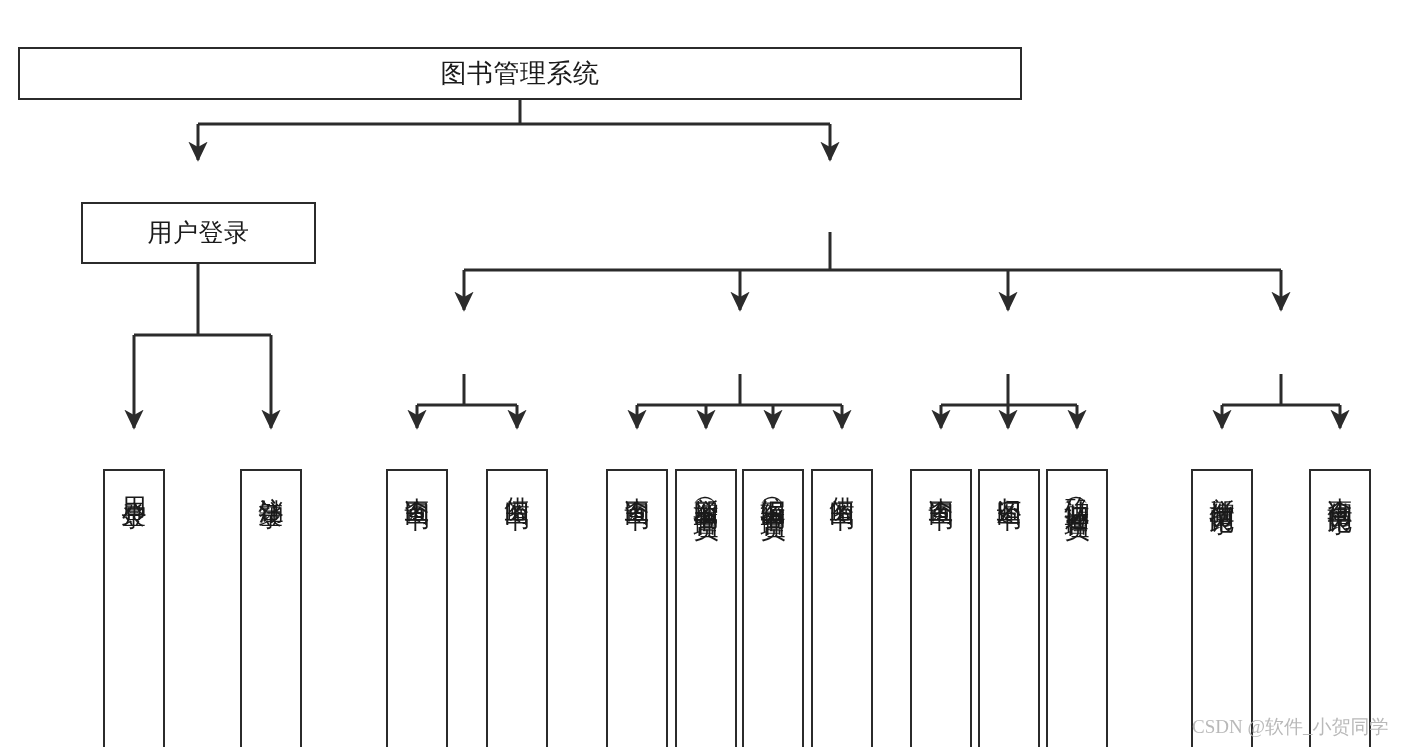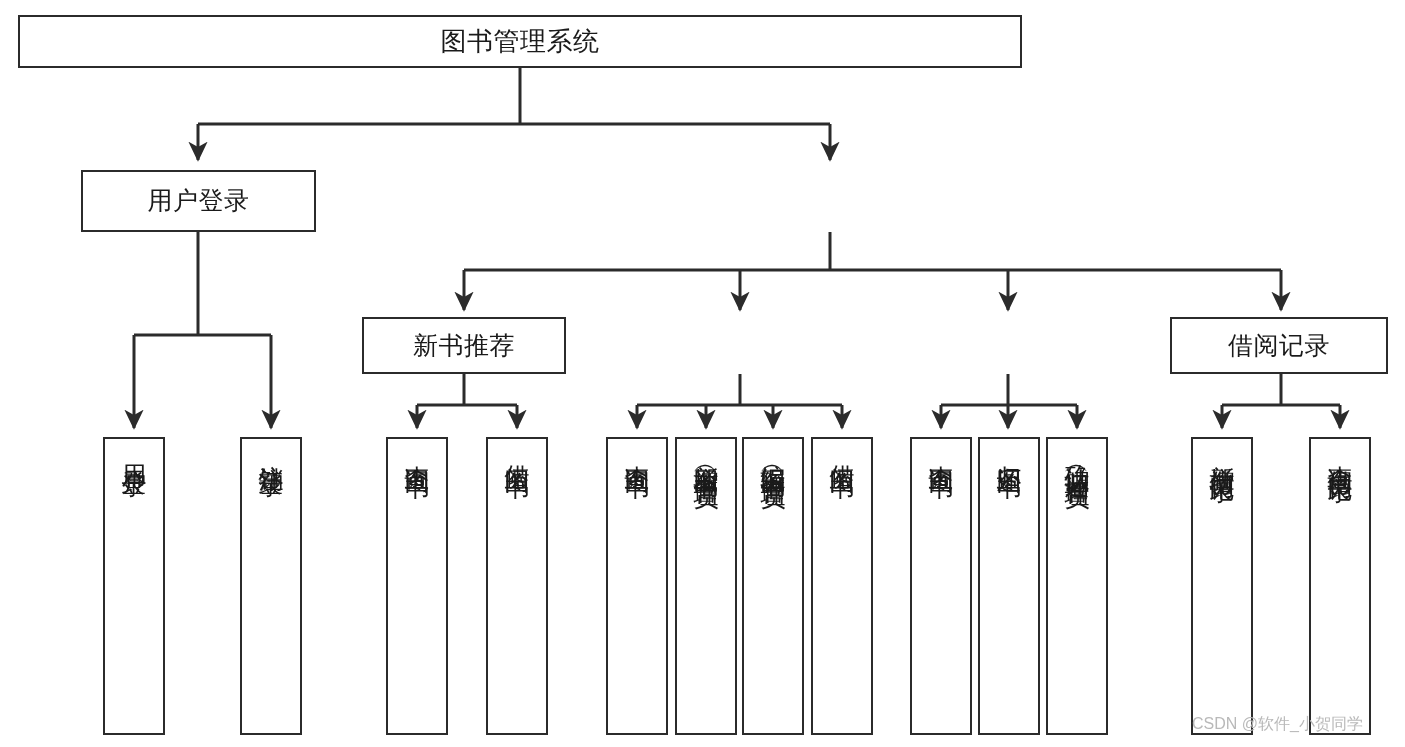--- a/index.html
+++ b/index.html
@@ -29,20 +29,21 @@
   .node {
     position: absolute;
     box-sizing: border-box;
     border: 2.5px solid #2b2b2b;
     background: #ffffff;
     display: flex;
     align-items: center;
     justify-content: center;
     color: #1a1a1a;
     z-index: 2;
+    margin-top: 32px;
   }
   .node .label {
     display: block;
     line-height: 1.18;
     letter-spacing: 0.5px;
     white-space: nowrap;
   }
   
   .node.h .label {
     font-size: 25px;
@@ -60,25 +61,25 @@
     writing-mode: vertical-rl;
     text-orientation: upright;
     font-size: 25px;
     letter-spacing: 3px;
     line-height: 1;
   }
   .watermark {
     position: absolute;
     left: 1192px;
     top: 714px;
-    font-size: 16px;
+    font-size: 19px;
     color: #b9b9b9;
     white-space: nowrap;
     z-index: 5;
-    font-family: Liberation Sans, sans-serif;
+    font-family: Liberation Serif, serif;
   }
 </style>
 </head>
 <body>
 
 <div id="canvas">
 
   <svg id="edges" viewBox="0 0 1405 747" width="1405" height="747" xmlns="http://www.w3.org/2000/svg">
     <defs>
       <marker id="arrow" viewBox="0 0 12 12" refX="10.5" refY="6" markerWidth="7" markerHeight="7" orient="auto-start-reverse">
@@ -131,26 +132,20 @@
   </svg>
 
   <div class="node h root" style="left:18px; top:15px; width:1004px; height:53px;">
     <span class="label">图书管理系统</span>
   </div>
 
   <div class="node h" style="left:81px; top:170px; width:235px; height:62px;">
     <span class="label">用户登录</span>
   </div>
 
-  <div class="node h" style="left:362px; top:317px; width:204px; height:57px;">
-    <span class="label">新书推荐</span>
-  </div>
-  <div class="node h" style="left:1170px; top:317px; width:218px; height:57px;">
-    <span class="label">借阅记录</span>
-  </div>
 
   <div class="node v" style="left:103px; top:437px; width:62px; height:298px;">
     <span class="label">用户登录</span>
   </div>
   <div class="node v" style="left:240px; top:437px; width:62px; height:298px;">
     <span class="label">注销登录</span>
   </div>
 
   <div class="node v" style="left:386px; top:437px; width:62px; height:298px;">
     <span class="label">查询图书</span>

